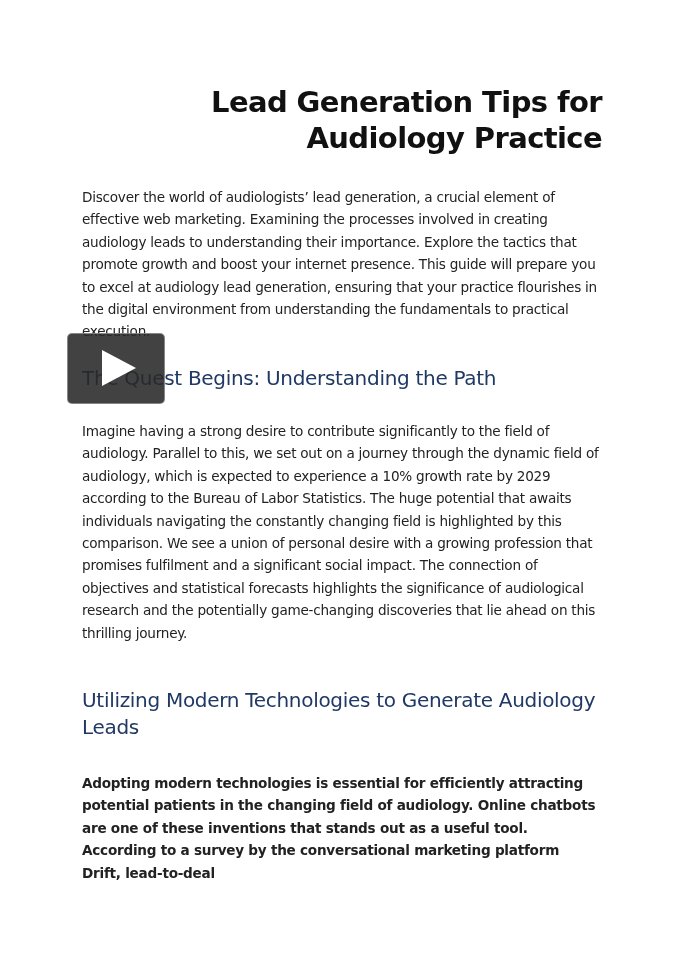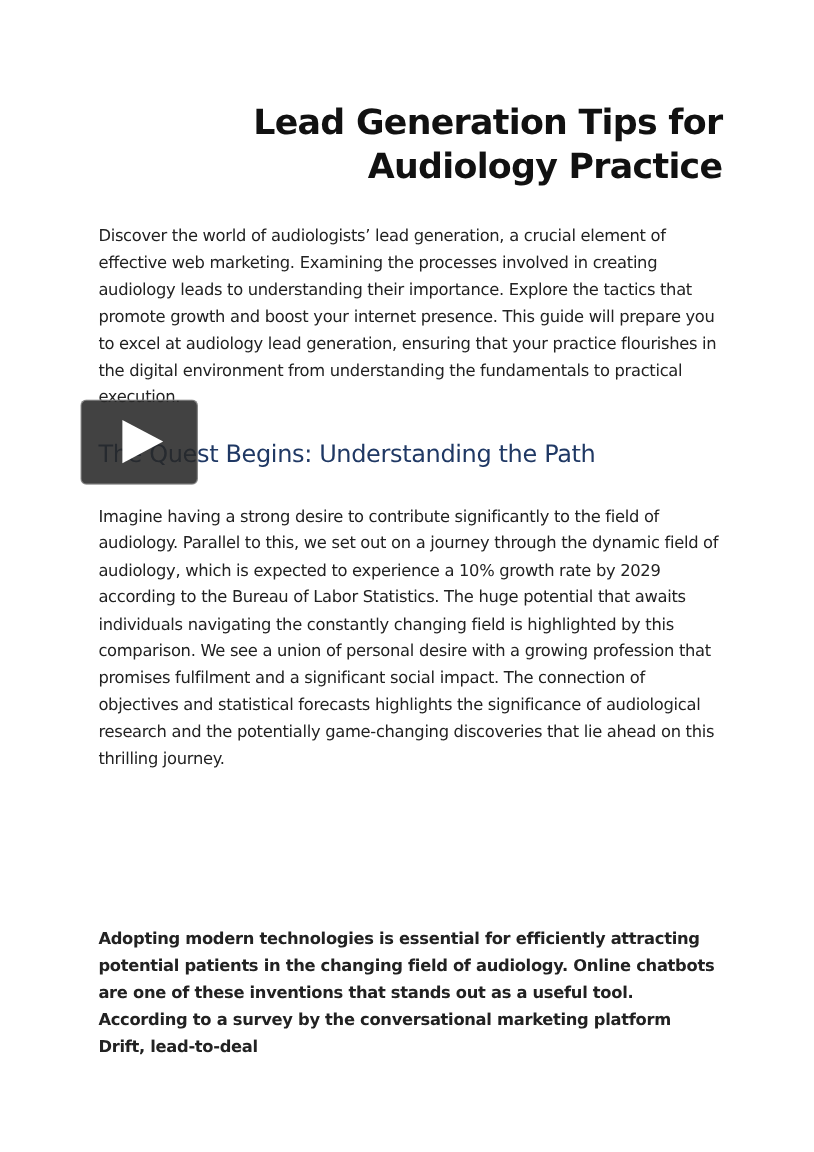--- a/index.html
+++ b/index.html
@@ -33,20 +33,21 @@
 
 <div class="page">
   <h1 class="title">Lead Generation Tips for Audiology Practice</h1>
 
   <p class="para" style="top:186px;">Discover the world of audiologists’ lead generation, a crucial element of effective web marketing. Examining the processes involved in creating audiology leads to understanding their importance. Explore the tactics that promote growth and boost your internet presence. This guide will prepare you to excel at audiology lead generation, ensuring that your practice flourishes in the digital environment from understanding the fundamentals to practical execution.</p>
 
   <h2 class="heading" style="top:365px;">The Quest Begins: Understanding the Path</h2>
 
   <p class="para" style="top:420px;">Imagine having a strong desire to contribute significantly to the field of audiology. Parallel to this, we set out on a journey through the dynamic field of audiology, which is expected to experience a 10% growth rate by 2029 according to the Bureau of Labor Statistics. The huge potential that awaits individuals navigating the constantly changing field is highlighted by this comparison. We see a union of personal desire with a growing profession that promises fulfilment and a significant social impact. The connection of objectives and statistical forecasts highlights the significance of audiological research and the potentially game-changing discoveries that lie ahead on this thrilling journey.</p>
 
+  <h2 class="heading" style="top:687px;">Utilizing Modern Technologies to Generate Audiology Leads</h2>
 
   <p class="para" style="top:772px;font-weight:bold;">Adopting modern technologies is essential for efficiently attracting potential patients in the changing field of audiology. Online chatbots are one of these inventions that stands out as a useful tool. According to a survey by the conversational marketing platform Drift, lead-to-deal</p>
 
   <div class="play-overlay">
     <svg width="40" height="40" viewBox="0 0 40 40">
       <polygon points="4,2 38,20 4,38" fill="#ffffff"></polygon>
     </svg>
   </div>
 </div>
 

